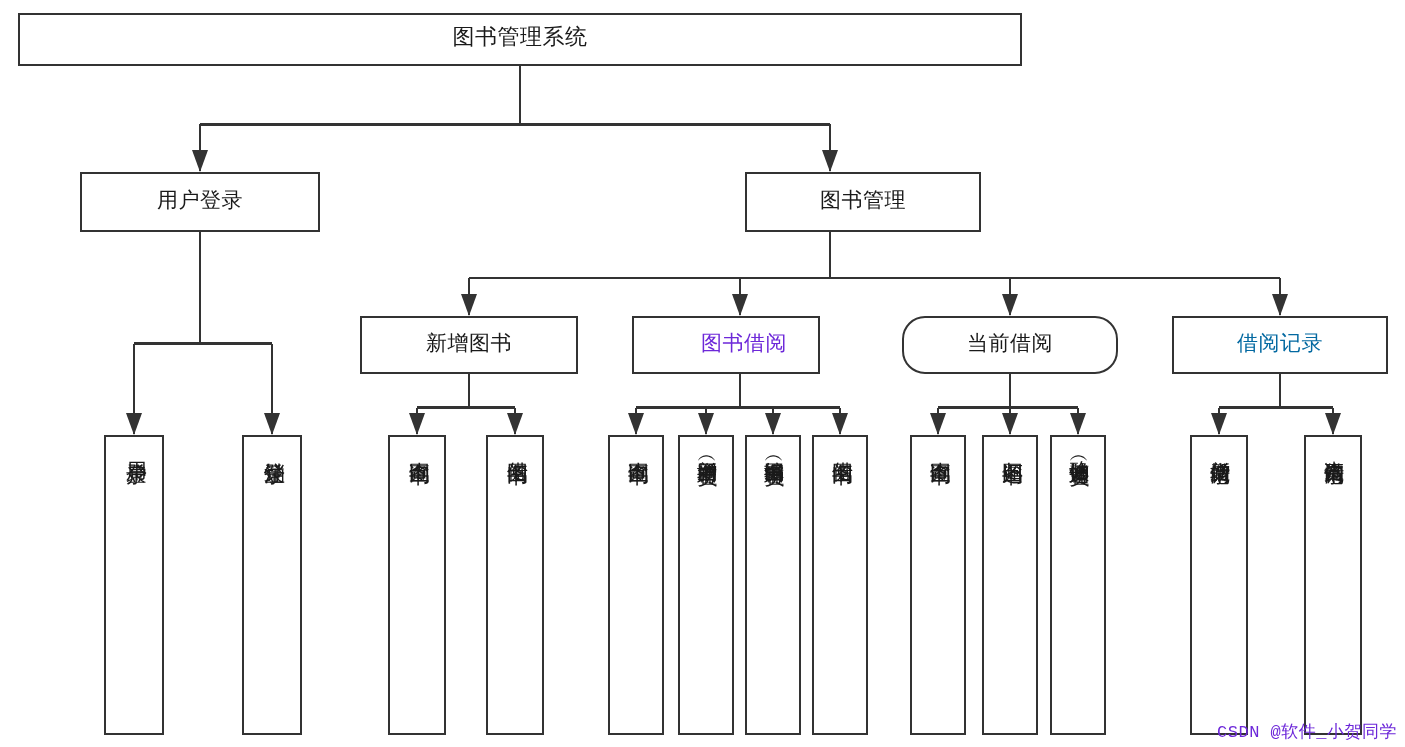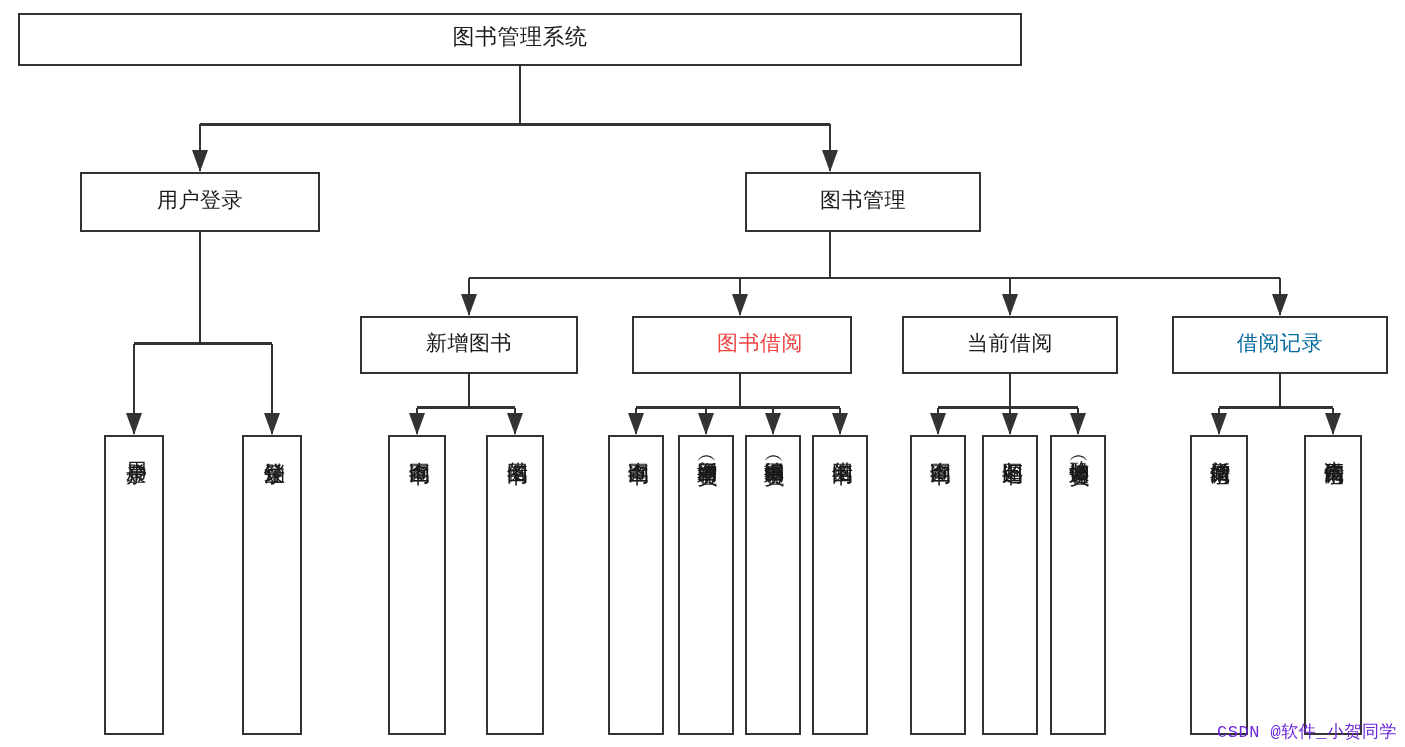--- a/index.html
+++ b/index.html
@@ -140,24 +140,24 @@
       </div>
       <div class="node horiz" style="left: 80px; top: 172px; width: 240px; height: 60px; border-color: rgb(51, 51, 51); background: rgb(255, 255, 255); color: rgb(26, 26, 26);">
         <span class="label">用户登录</span>
       </div>
       <div class="node horiz" style="left: 712px; top: 172px; width: 236px; height: 60px; border-color: rgb(51, 51, 51); background: rgb(255, 255, 255); color: rgb(26, 26, 26); margin-left: 33px;">
         <span class="label">图书管理</span>
       </div>
       <div class="node horiz" style="left: 360px; top: 316px; width: 218px; height: 58px; border-color: rgb(51, 51, 51); background: rgb(255, 255, 255); color: rgb(26, 26, 26);">
         <span class="label">新增图书</span>
       </div>
-      <div class="node horiz" style="left: 632px; top: 316px; width: 220px; height: 58px; border-color: rgb(51, 51, 51); background: rgb(255, 255, 255); color: #ef4444; padding-left: 36px;">
+      <div class="node horiz" style="left: 632px; top: 316px; width: 188px; height: 58px; border-color: rgb(51, 51, 51); background: rgb(255, 255, 255); color: #6d28d9; padding-left: 36px;">
         <span class="label">图书借阅</span>
       </div>
-      <div class="node horiz" style="left: 902px; top: 316px; width: 216px; height: 58px; border-color: rgb(51, 51, 51); background: rgb(255, 255, 255); color: rgb(26, 26, 26);">
+      <div class="node horiz" style="left: 902px; top: 316px; width: 216px; height: 58px; border-color: rgb(51, 51, 51); background: rgb(255, 255, 255); color: rgb(26, 26, 26); border-radius: 23px;">
         <span class="label">当前借阅</span>
       </div>
       <div class="node horiz" style="left: 1172px; top: 316px; width: 216px; height: 58px; border-color: rgb(51, 51, 51); background: rgb(255, 255, 255); color: #0369a1;">
         <span class="label">借阅记录</span>
       </div>
       <div class="node vert" style="left: 104px; top: 435px; width: 60px; height: 300px; border-color: rgb(51, 51, 51); background: rgb(255, 255, 255); color: rgb(26, 26, 26);">
         <span class="label">用户登录</span>
       </div>
       <div class="node vert" style="left: 242px; top: 435px; width: 60px; height: 300px; border-color: rgb(51, 51, 51); background: rgb(255, 255, 255); color: rgb(26, 26, 26);">
         <span class="label">注销登录</span>

